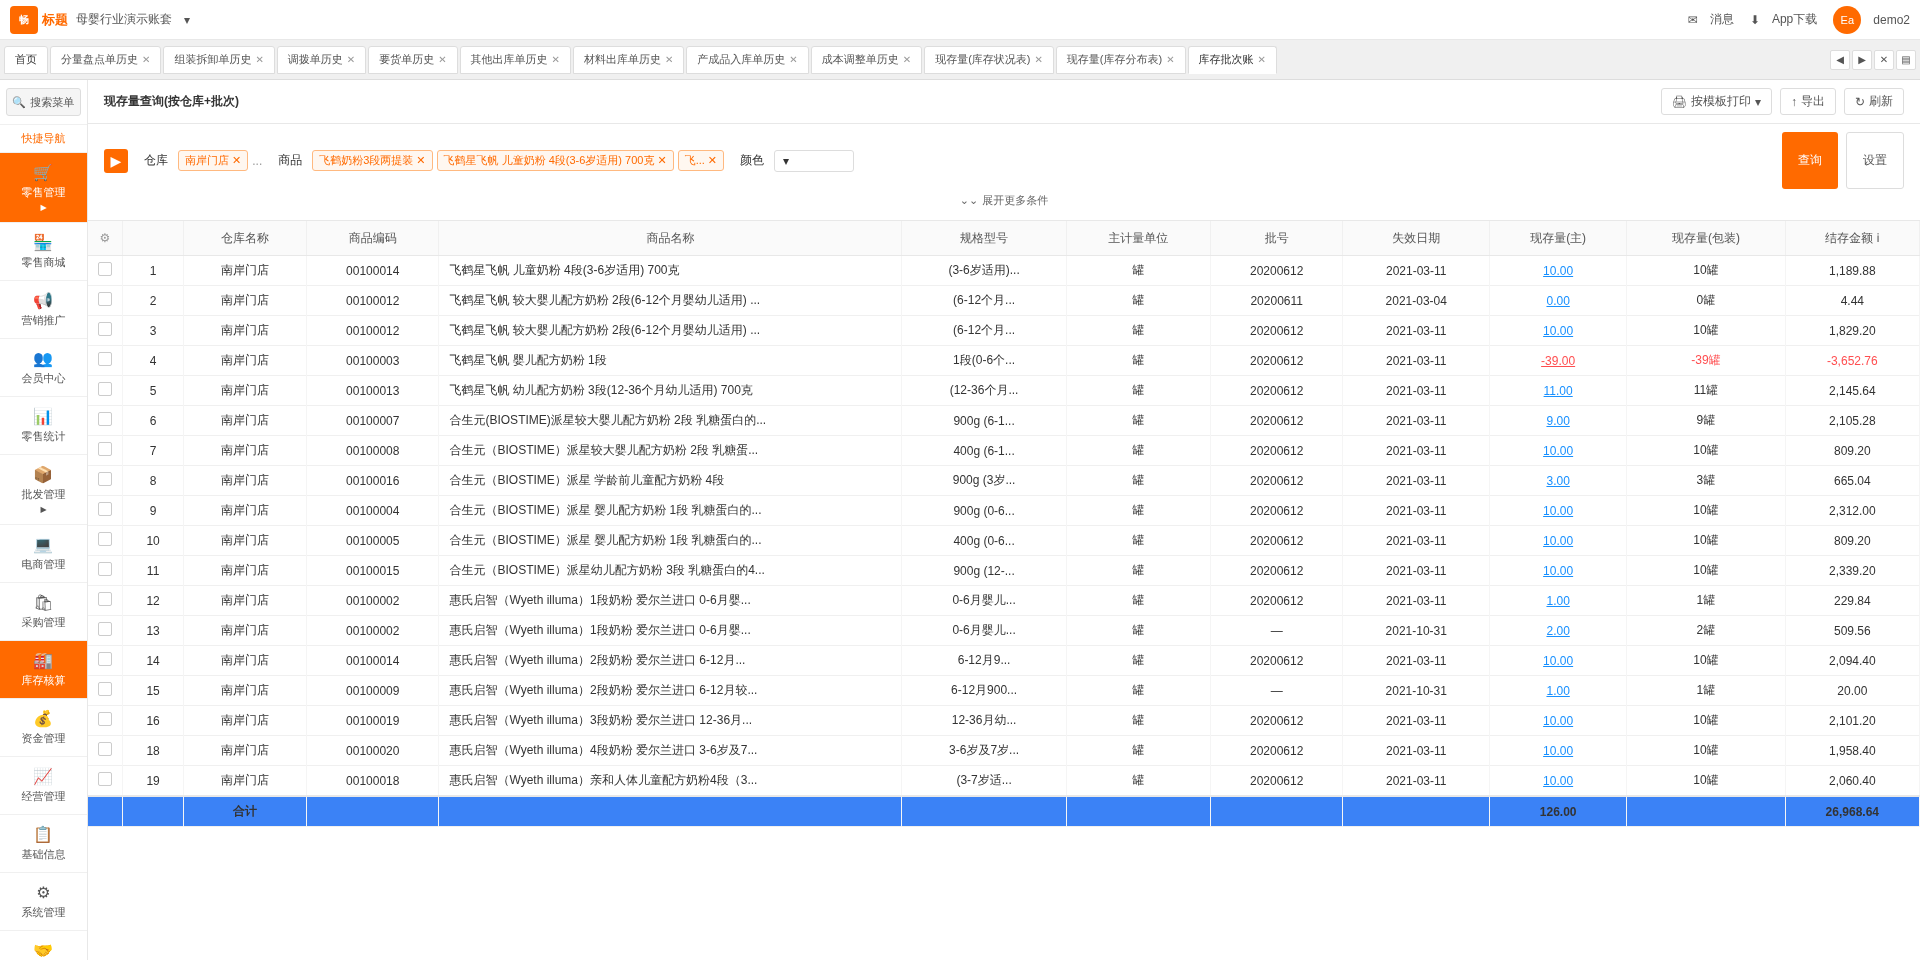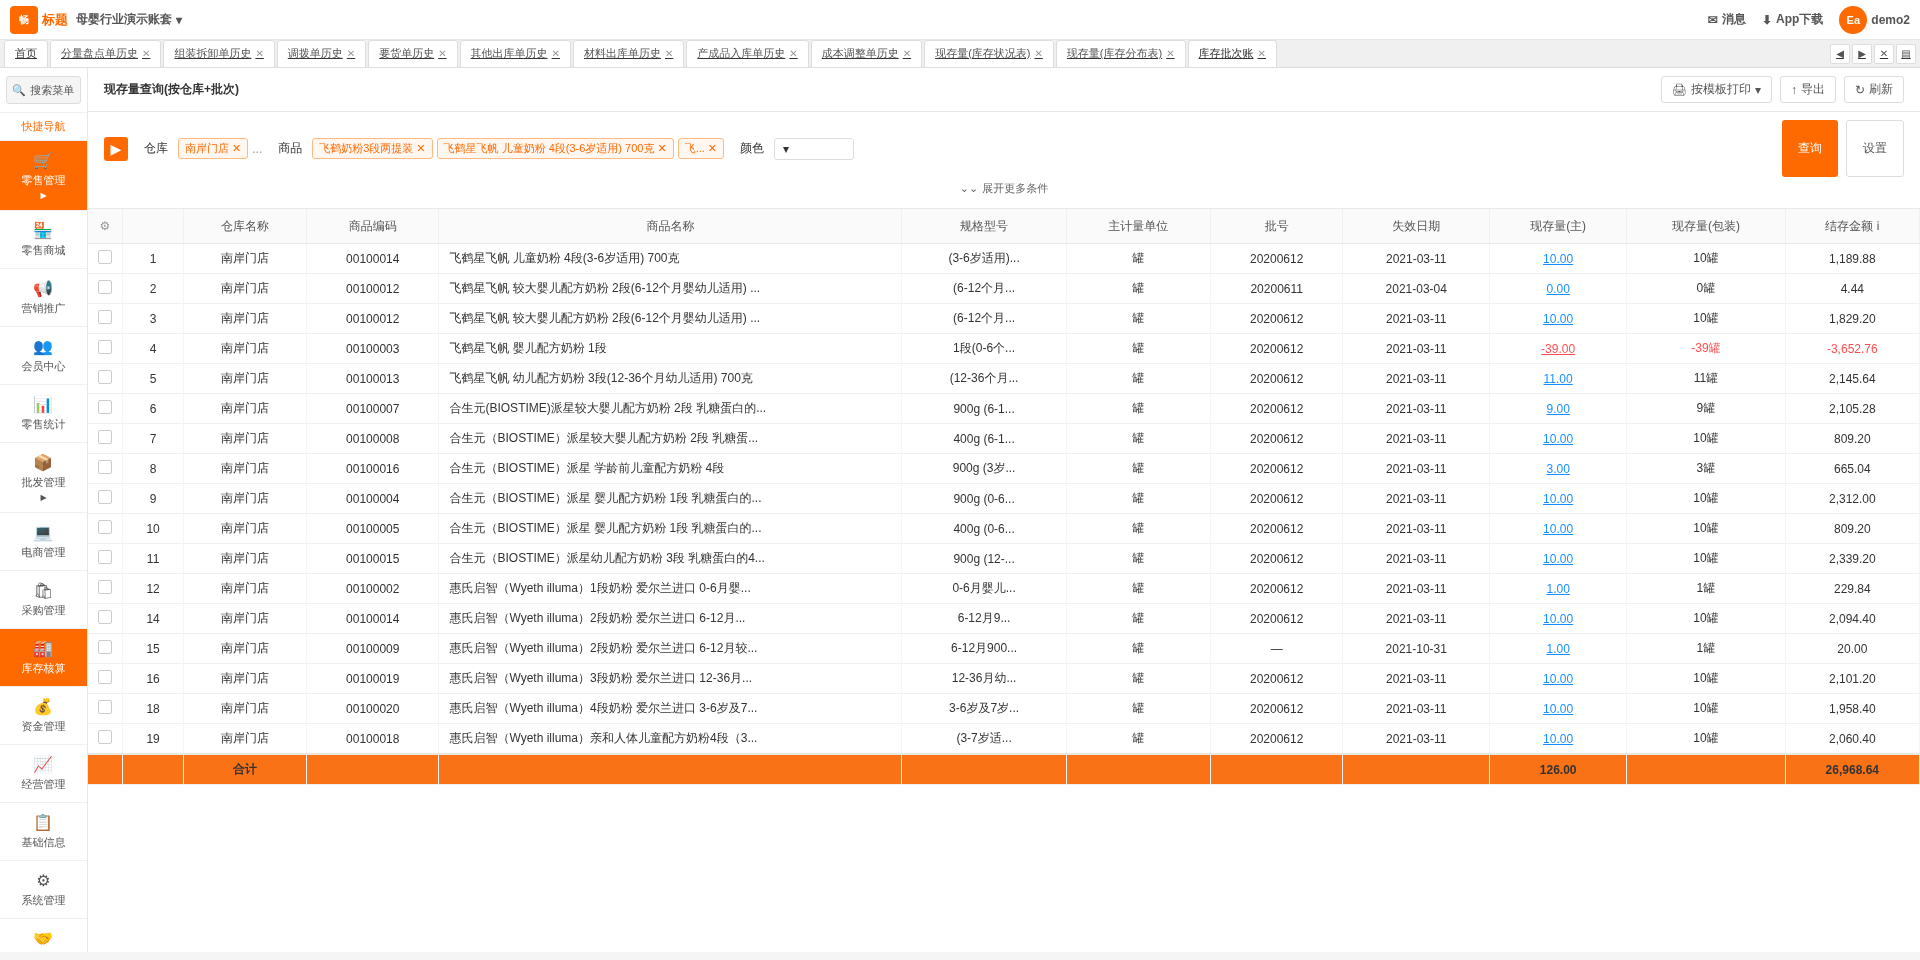--- a/index.html
+++ b/index.html
@@ -40,37 +40,35 @@
       font-size: 10px;
     }
     .top-bar-right {
       display: flex;
       align-items: center;
       gap: 16px;
     }
     .top-bar-dropdown {
       display: flex;
       align-items: center;
-      gap: 4px;
+      gap: 12px;
       cursor: pointer;
       font-size: 12px;
       color: #555;
-      font-weight: bold;
     }
 
     
     .tabs-bar {
-      height: 28px;
+      height: 40px;
       background: #f0f0f0;
       display: flex;
       align-items: center;
       border-bottom: 1px solid #ddd;
       overflow: hidden;
       padding: 0 4px;
-      text-decoration: underline;
     }
     .tab-item {
       display: flex;
       align-items: center;
       gap: 4px;
       padding: 0 10px;
       height: 28px;
       background: #fff;
       border: 1px solid #ddd;
       border-radius: 3px 3px 0 0;
@@ -357,21 +355,21 @@
       color: #ff4d4f;
     }
     .th-settings {
       width: 30px;
     }
     .gear-icon {
       cursor: pointer;
       color: #999;
     }
     .summary-row td {
-      background: #f97316;
+      background: #3b82f6;
       font-weight: bold;
       border-top: 2px solid #e8e8e8;
     }
 
     
     .filter-actions {
       margin-left: auto;
       display: flex;
       gap: 8px;
     }
@@ -868,20 +866,34 @@
     <td>0-6月婴儿...</td>
     <td>罐</td>
     <td>20200612</td>
     <td>2021-03-11</td>
     <td class="td-link">1.00</td>
     <td>1罐</td>
     <td>229.84</td>
   </tr>
             <tr>
     <td><span class="th-checkbox"></span></td>
+    <td>13</td>
+    <td>南岸门店</td>
+    <td>00100002</td>
+    <td class="text-left" style="max-width:260px;overflow:hidden;text-overflow:ellipsis;white-space:nowrap;">惠氏启智（Wyeth illuma）1段奶粉 爱尔兰进口 0-6月婴...</td>
+    <td>0-6月婴儿...</td>
+    <td>罐</td>
+    <td>—</td>
+    <td>2021-10-31</td>
+    <td class="td-link">2.00</td>
+    <td>2罐</td>
+    <td>509.56</td>
+  </tr>
+            <tr>
+    <td><span class="th-checkbox"></span></td>
     <td>14</td>
     <td>南岸门店</td>
     <td>00100014</td>
     <td class="text-left" style="max-width:260px;overflow:hidden;text-overflow:ellipsis;white-space:nowrap;">惠氏启智（Wyeth illuma）2段奶粉 爱尔兰进口 6-12月...</td>
     <td>6-12月9...</td>
     <td>罐</td>
     <td>20200612</td>
     <td>2021-03-11</td>
     <td class="td-link">10.00</td>
     <td>10罐</td>

